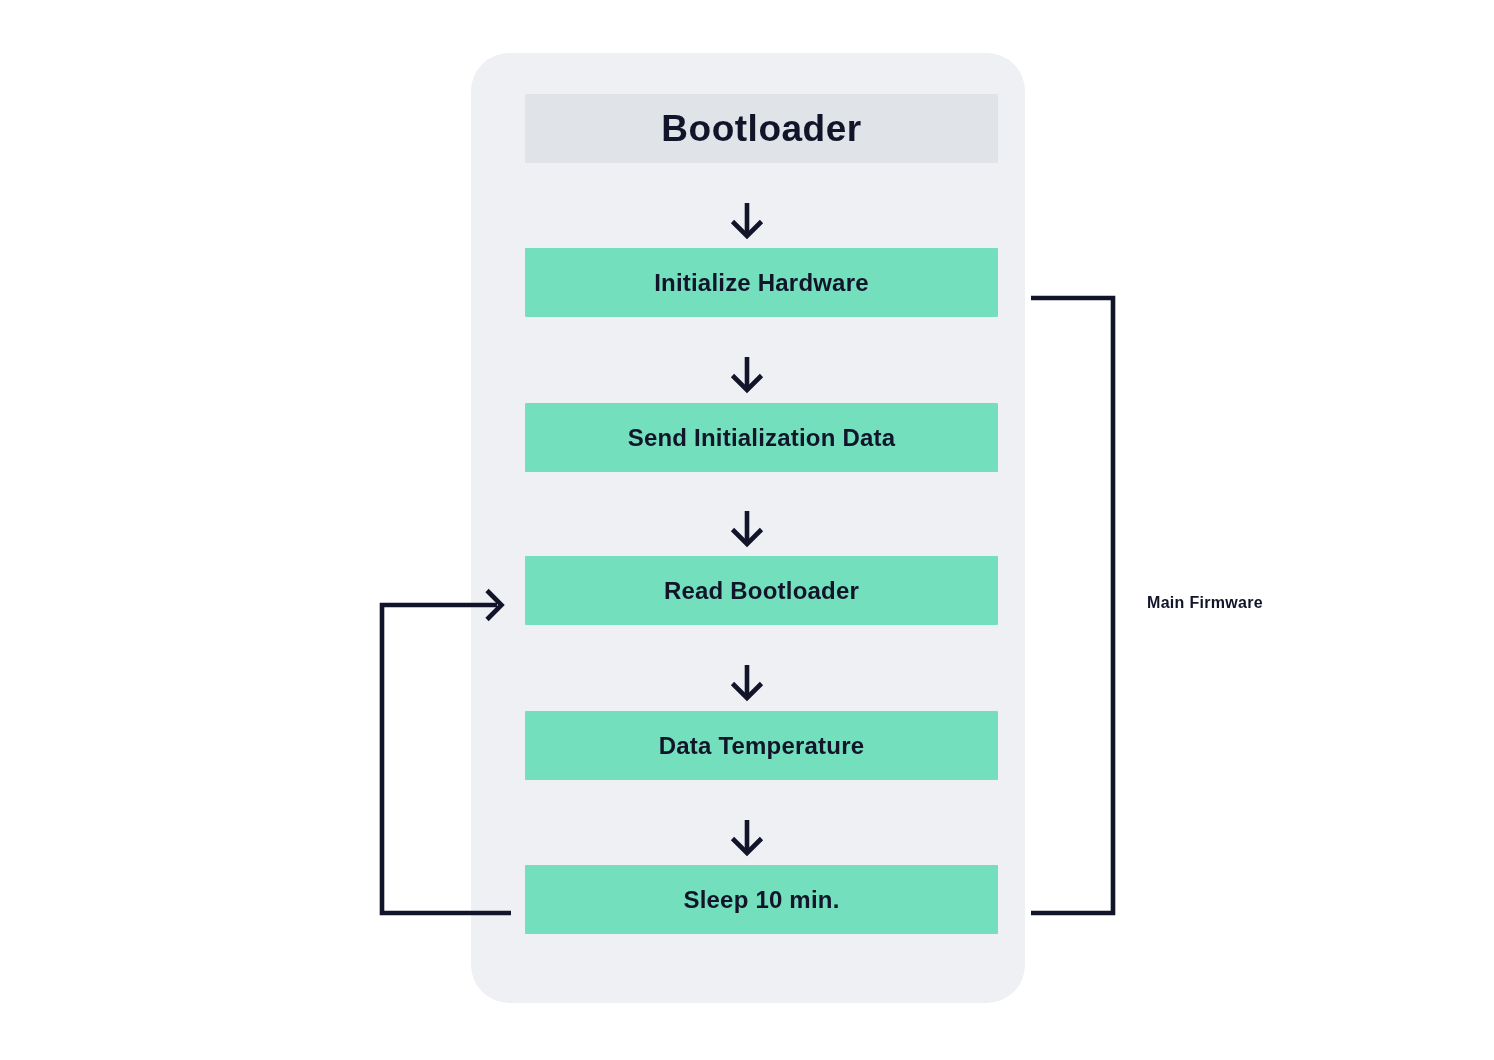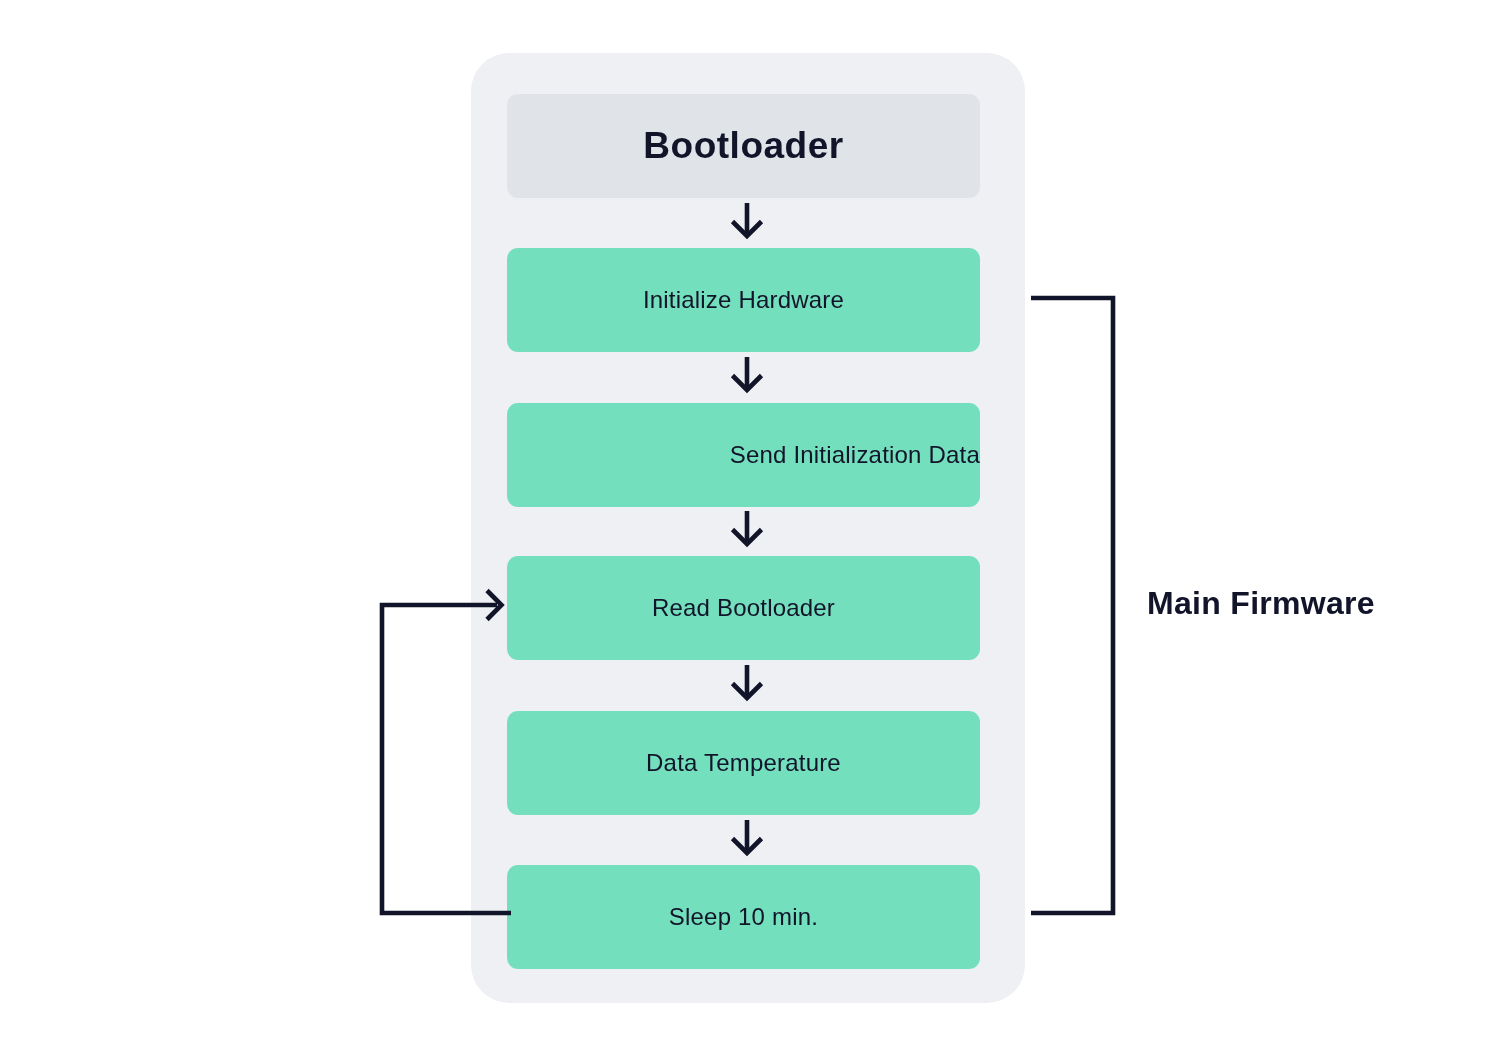--- a/index.html
+++ b/index.html
@@ -22,62 +22,62 @@
   }
   .panel {
     position: absolute;
     left: 471px; top: 53px;
     width: 554px; height: 950px;
     background: var(--panel-bg);
     border-radius: 38px;
   }
   .node {
     position: absolute;
-    left: 507px;
-    width: 473px; height: 104px;
-    border-radius: 11px;
+    left: 525px;
+    width: 473px; height: 69px;
+    border-radius: 1px;
     display: flex;
     align-items: center;
     justify-content: center;
     color: var(--ink);
   }
   .node.title-node {
     top: 94px;
     background: var(--bootloader-bg);
     font-size: 37px;
     font-weight: 800;
     letter-spacing: 0.5px;
   }
   .node.step-node { background: var(--step-bg); }
   .node.step-node .node-label {
     font-size: 24px;
-    font-weight: 400;
+    font-weight: 700;
     letter-spacing: 0.2px;
   }
   .node.step-1 { top: 248px; }
-  .node.step-2 { top: 403px; justify-content: flex-end; }
+  .node.step-2 { top: 403px; }
   .node.step-3 { top: 556px; }
   .node.step-4 { top: 711px; }
   .node.step-5 { top: 865px; text-align: center; }
   .edge-layer {
     position: absolute;
     left: 0; top: 0;
     width: 1494px; height: 1060px;
     pointer-events: none;
   }
   .edge-layer path, .edge-layer polyline {
     fill: none;
     stroke: var(--ink);
     stroke-width: 4.6;
   }
   .side-label {
     position: absolute;
     left: 1147px; top: 586px;
     height: 34px; line-height: 34px;
-    font-size: 32px;
+    font-size: 16px;
     font-weight: 700;
     letter-spacing: 0.3px;
     color: var(--ink);
     white-space: nowrap;
   }
 </style>
 </head>
 <body>
 
 <div class="canvas">

